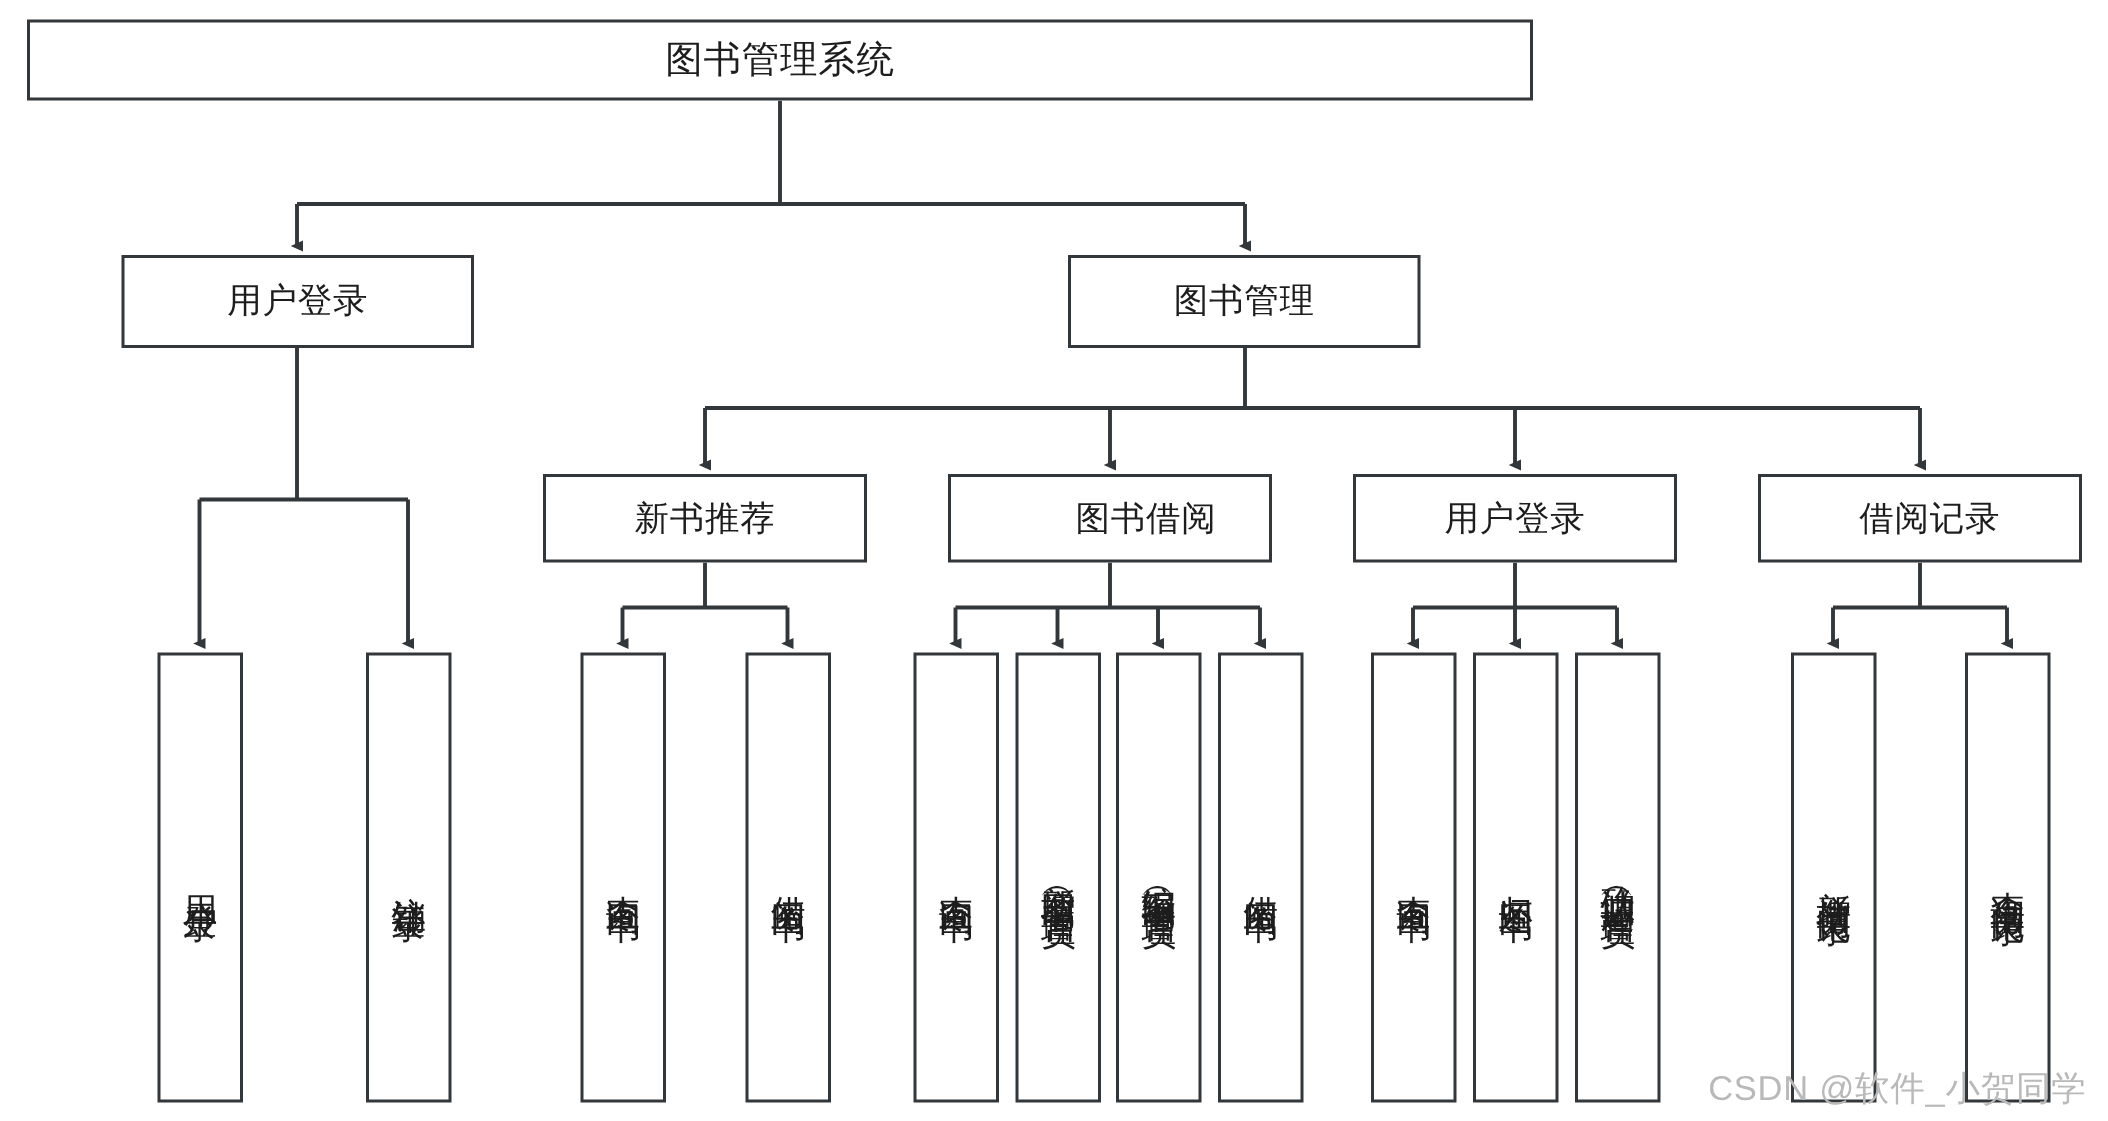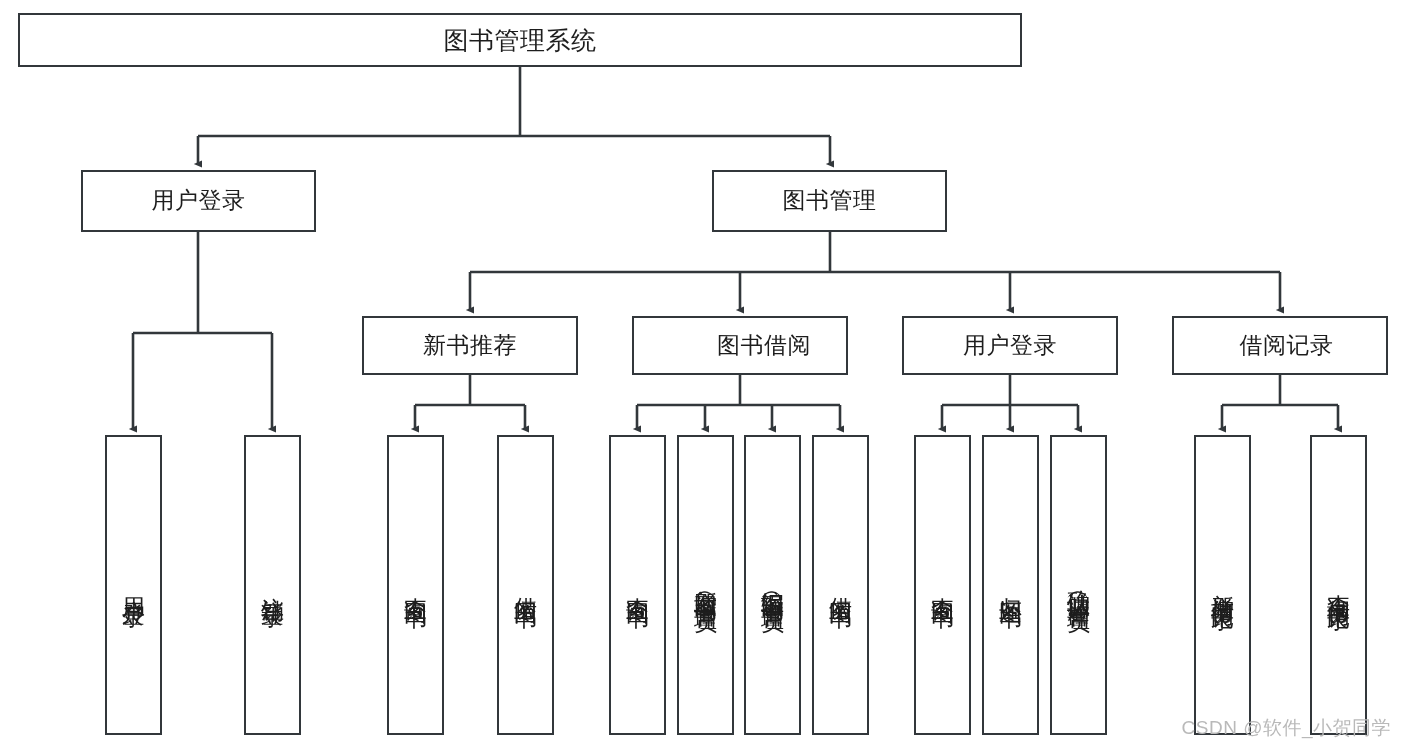--- a/index.html
+++ b/index.html
@@ -58,21 +58,21 @@
     text-orientation: upright;
     font-size: 23px;
     line-height: 1.18;
     letter-spacing: 3px;
     max-height: 100%;
   }
   .watermark {
     position: absolute;
     right: 14px;
     bottom: 6px;
-    font-size: 19px;
+    font-size: 23px;
     color: #b9b9b9;
     letter-spacing: 0.5px;
     white-space: nowrap;
     font-family: "Liberation Sans", "DejaVu Sans", sans-serif;
   }
 </style>
 </head>
 <body>
 
 <div id="diagram-root">

